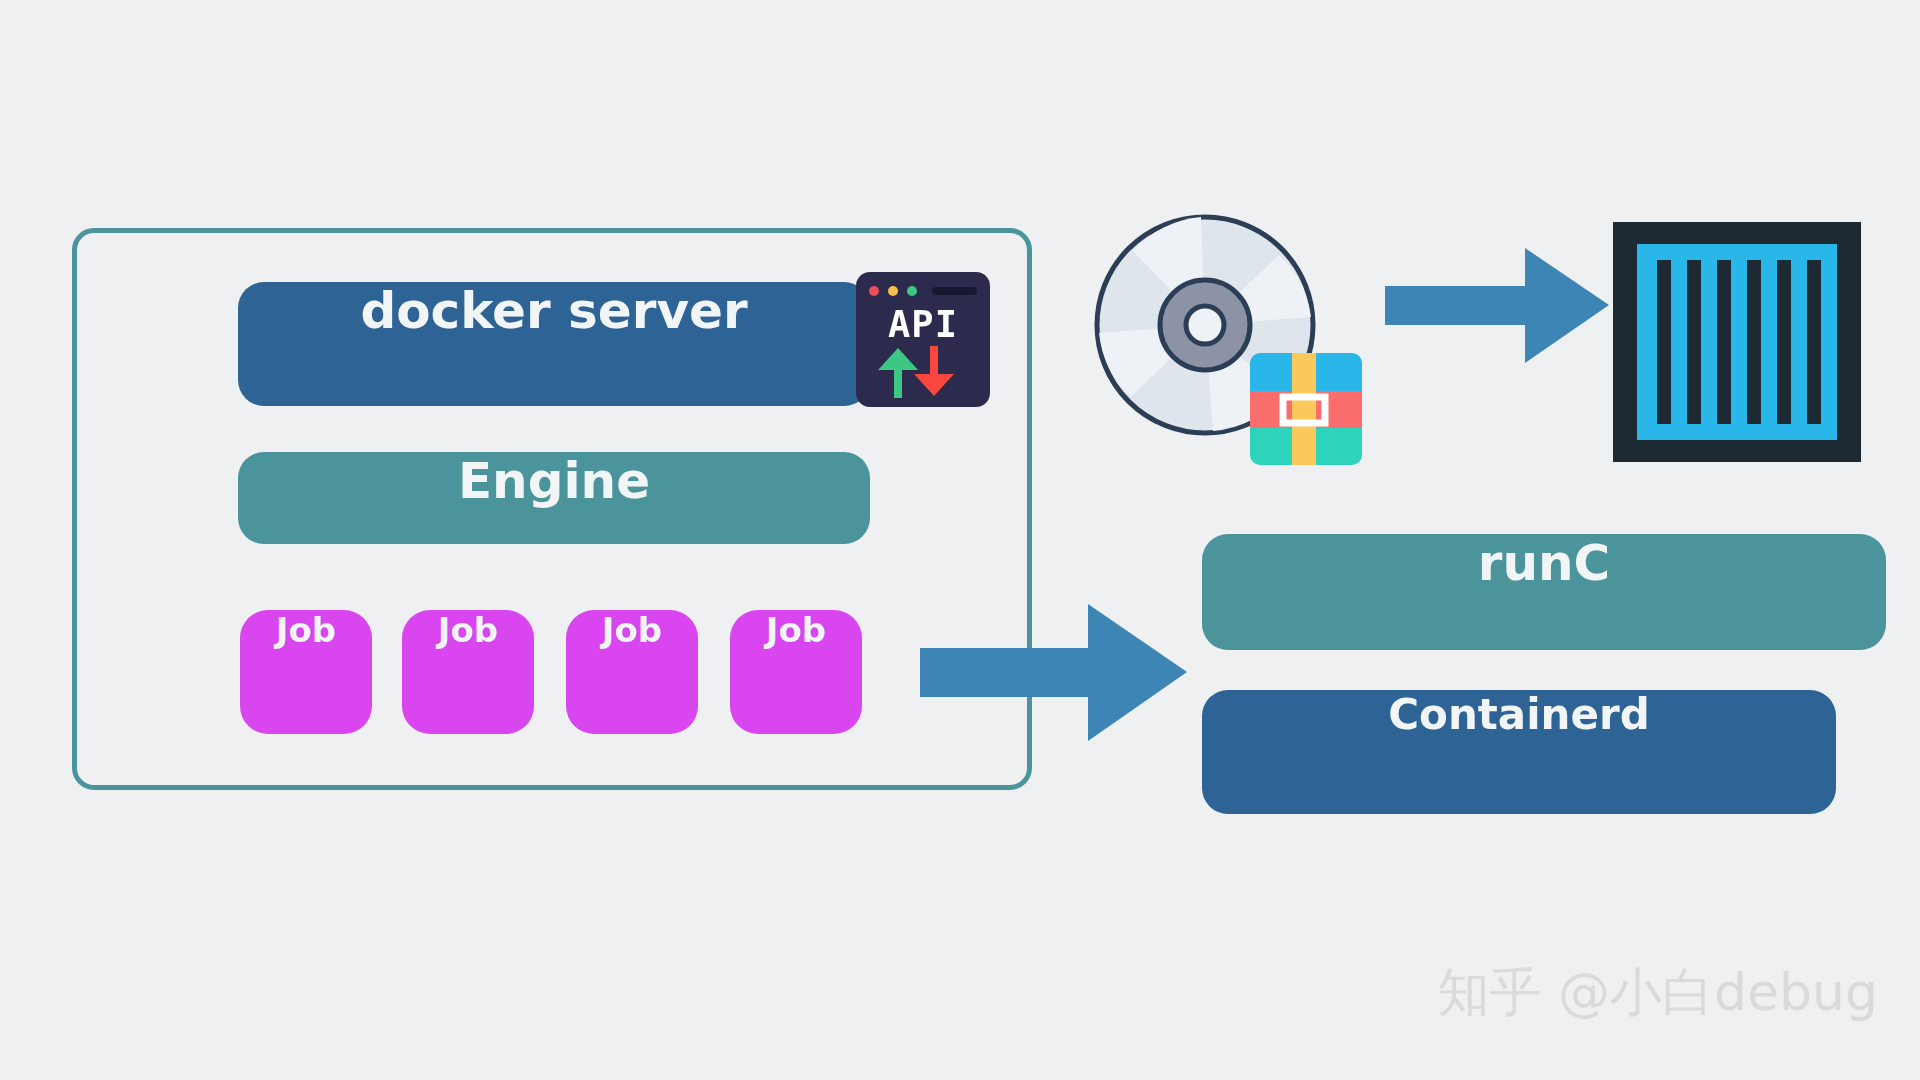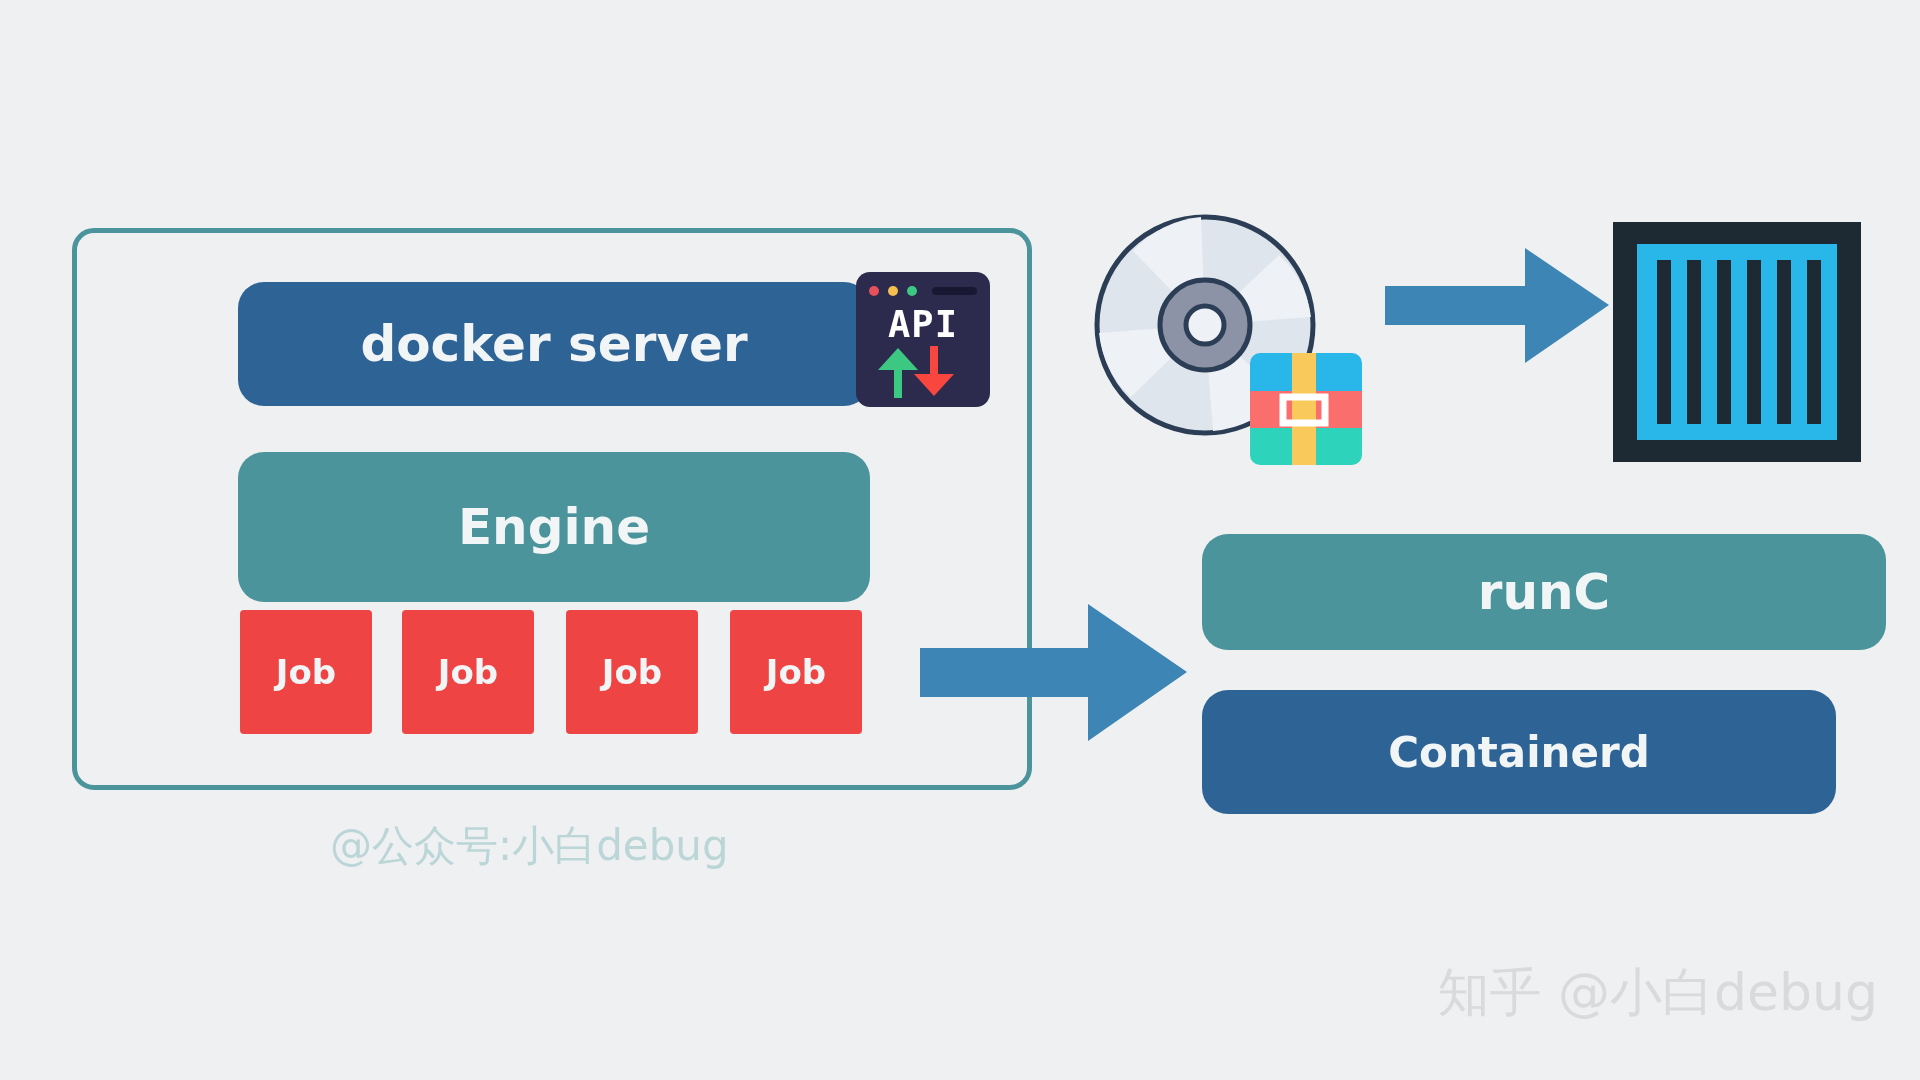--- a/index.html
+++ b/index.html
@@ -38,21 +38,21 @@
     border: 5px solid #4b949c;
     border-radius: 22px;
     box-sizing: border-box;
     background: transparent;
   }
 
   
   .pill {
     position: absolute;
     display: flex;
-    align-items: center;
+    align-items: flex-start;
     justify-content: center;
     color: #f2f5f6;
     font-weight: 700;
     box-sizing: border-box;
     text-align: center;
   }
 
   .docker-server {
     left: 238px;
     top: 282px;
@@ -60,32 +60,32 @@
     height: 124px;
     background: #2e6396;
     border-radius: 26px;
     font-size: 50px;
   }
 
   .engine {
     left: 238px;
     top: 452px;
     width: 632px;
-    height: 150px;
+    height: 92px;
     background: #4b949c;
     border-radius: 26px;
     font-size: 50px;
   }
 
   .job {
     top: 610px;
     width: 132px;
     height: 124px;
-    background: #ef4444;
-    border-radius: 4px;
+    background: #d946ef;
+    border-radius: 28px;
     font-size: 34px;
   }
   .job.j0 { left: 240px; }
   .job.j1 { left: 402px; }
   .job.j2 { left: 566px; }
   .job.j3 { left: 730px; }
 
   .runc {
     left: 1202px;
     top: 534px;
@@ -309,16 +309,15 @@
   </svg>
 
   <div class="pill runc">
     <span>runC</span>
   </div>
 
   <div class="pill containerd">
     <span>Containerd</span>
   </div>
 
-  <div class="wm-inner">@公众号:小白debug</div>
   <div class="wm-zhihu">知乎 @小白debug</div>
 
 </div>
 
 </body></html>

